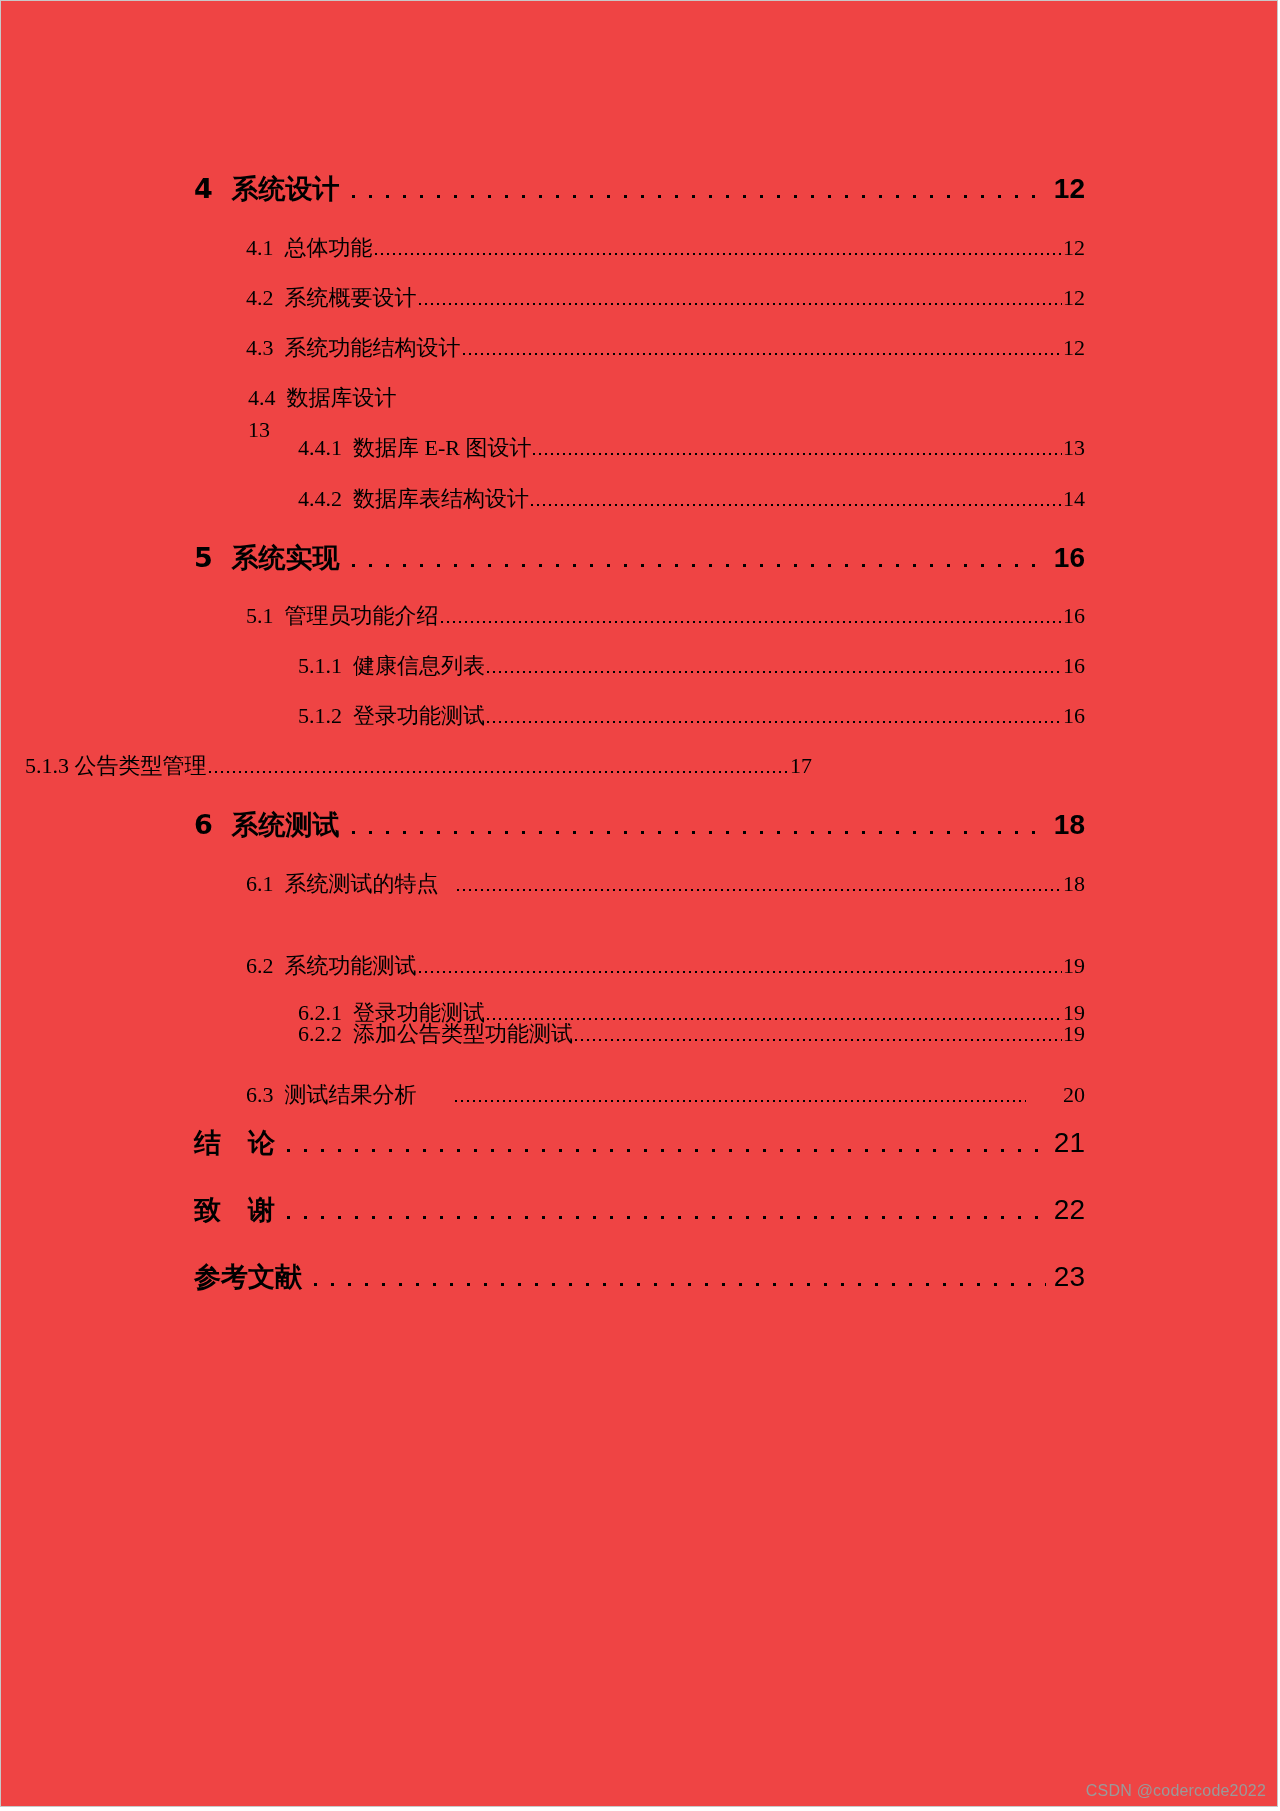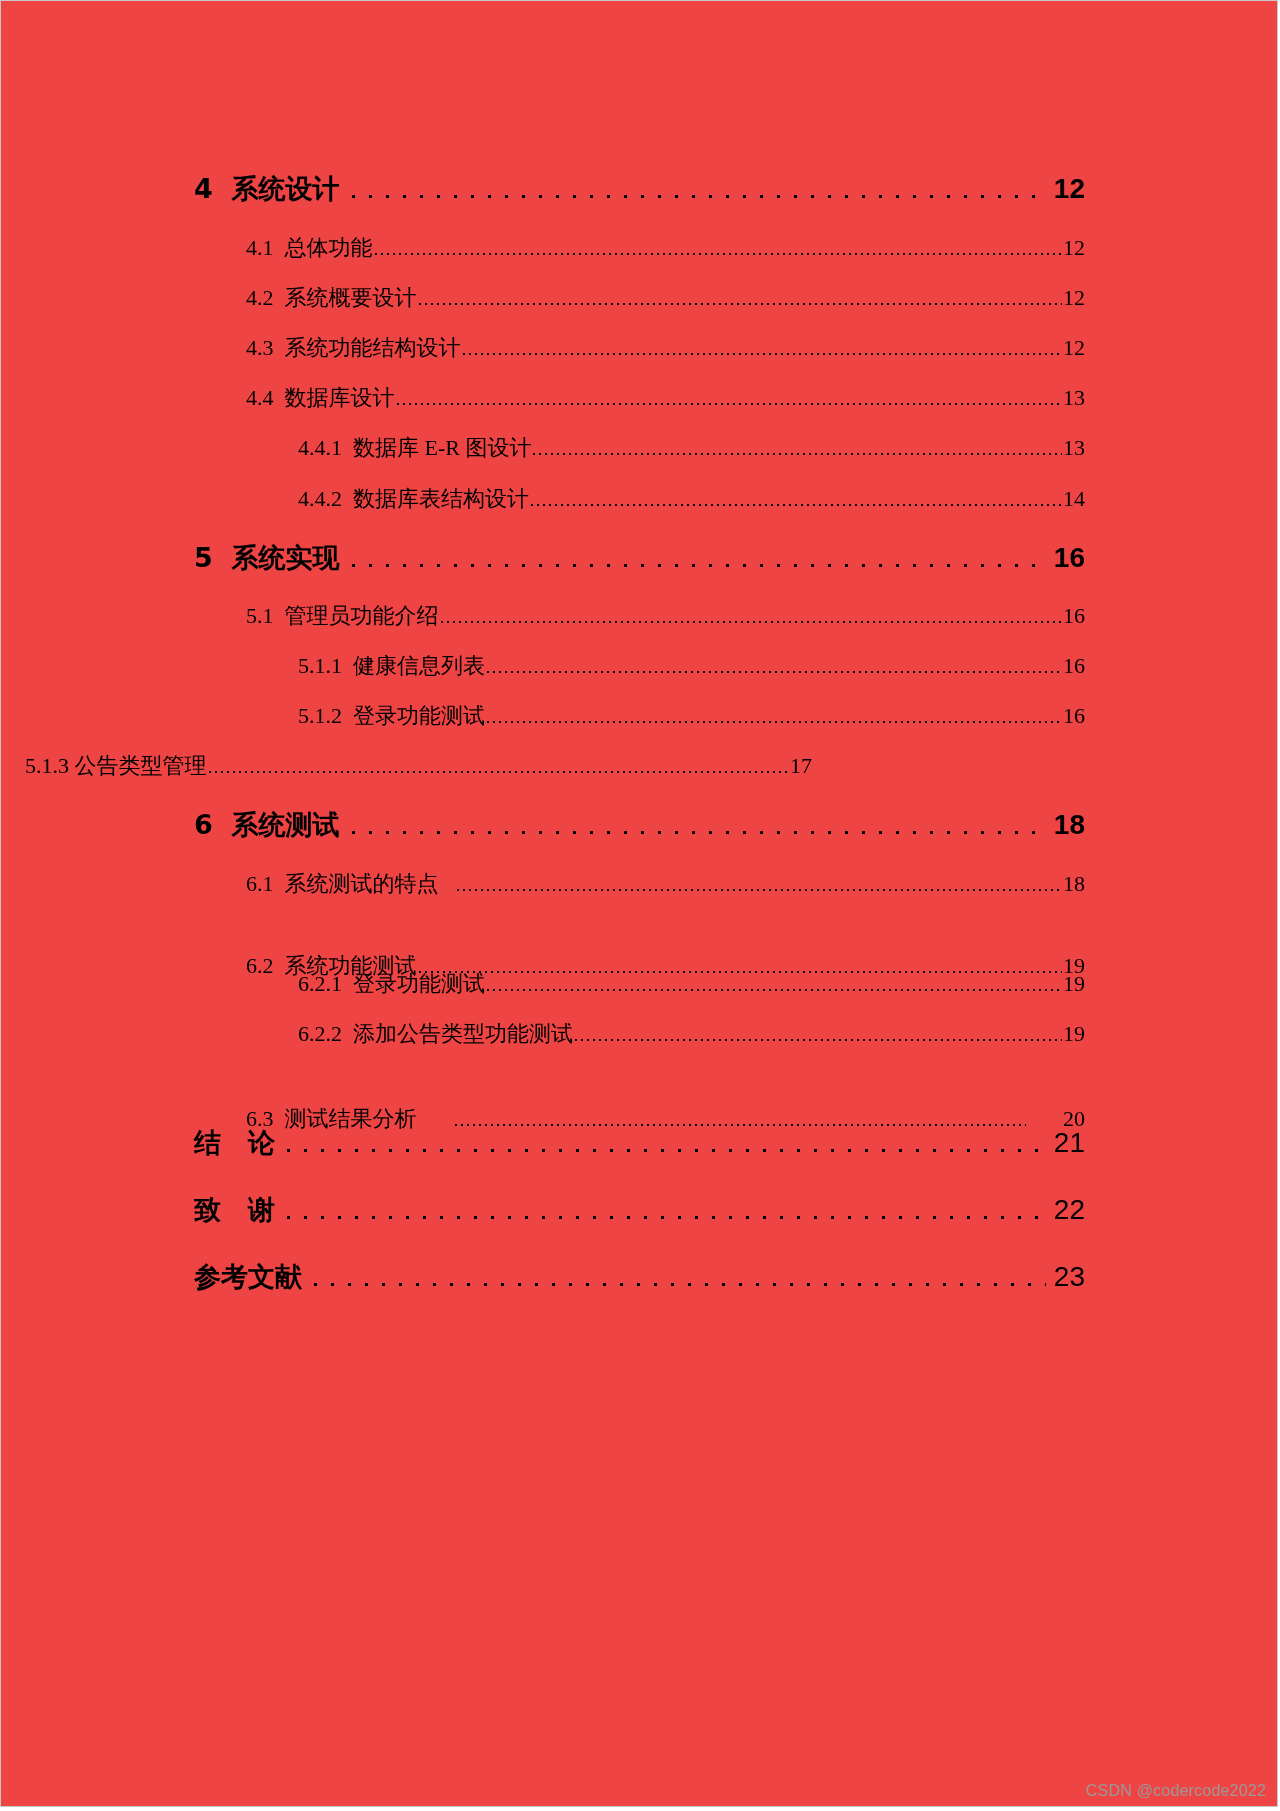--- a/index.html
+++ b/index.html
@@ -140,21 +140,21 @@
     <span class="leader"></span>
     <span class="page-num">12</span>
   </div>
 
   <div class="toc-row lvl2" style="top:331px;">
     <span class="label">4.3  系统功能结构设计</span>
     <span class="leader"></span>
     <span class="page-num">12</span>
   </div>
 
-  <div class="toc-row lvl2" style="top:381px;">
+  <div class="toc-row lvl2" style="top:381px;flex-direction:column;">
     <span class="label">4.4  数据库设计</span>
     <span class="leader"></span>
     <span class="page-num">13</span>
   </div>
 
   <div class="toc-row lvl3" style="top:431px;">
     <span class="label">4.4.1  数据库 E-R 图设计</span>
     <span class="leader"></span>
     <span class="page-num">13</span>
   </div>
@@ -206,33 +206,33 @@
     <span class="leader"></span>
     <span class="page-num">18</span>
   </div>
 
   <div class="toc-row lvl2" style="top:917px;margin-top:32px;">
     <span class="label">6.2  系统功能测试</span>
     <span class="leader"></span>
     <span class="page-num">19</span>
   </div>
 
-  <div class="toc-row lvl3" style="top:967px;">
+  <div class="toc-row lvl3" style="top:996px;">
     <span class="label">6.2.1  登录功能测试</span>
     <span class="leader"></span>
     <span class="page-num">19</span>
   </div>
 
   <div class="toc-row lvl3" style="top:1017px;">
     <span class="label">6.2.2  添加公告类型功能测试</span>
     <span class="leader"></span>
     <span class="page-num">19</span>
   </div>
 
-  <div class="toc-row lvl2" style="top:1102px;gap:36px;">
+  <div class="toc-row lvl2" style="top:1078px;gap:36px;">
     <span class="label">6.3  测试结果分析</span>
     <span class="leader"></span>
     <span class="page-num">20</span>
   </div>
 
   <div class="toc-row lvl1 plain-num" style="top:1124px;">
     <span class="label">结　论</span>
     <span class="leader"></span>
     <span class="page-num">21</span>
   </div>

